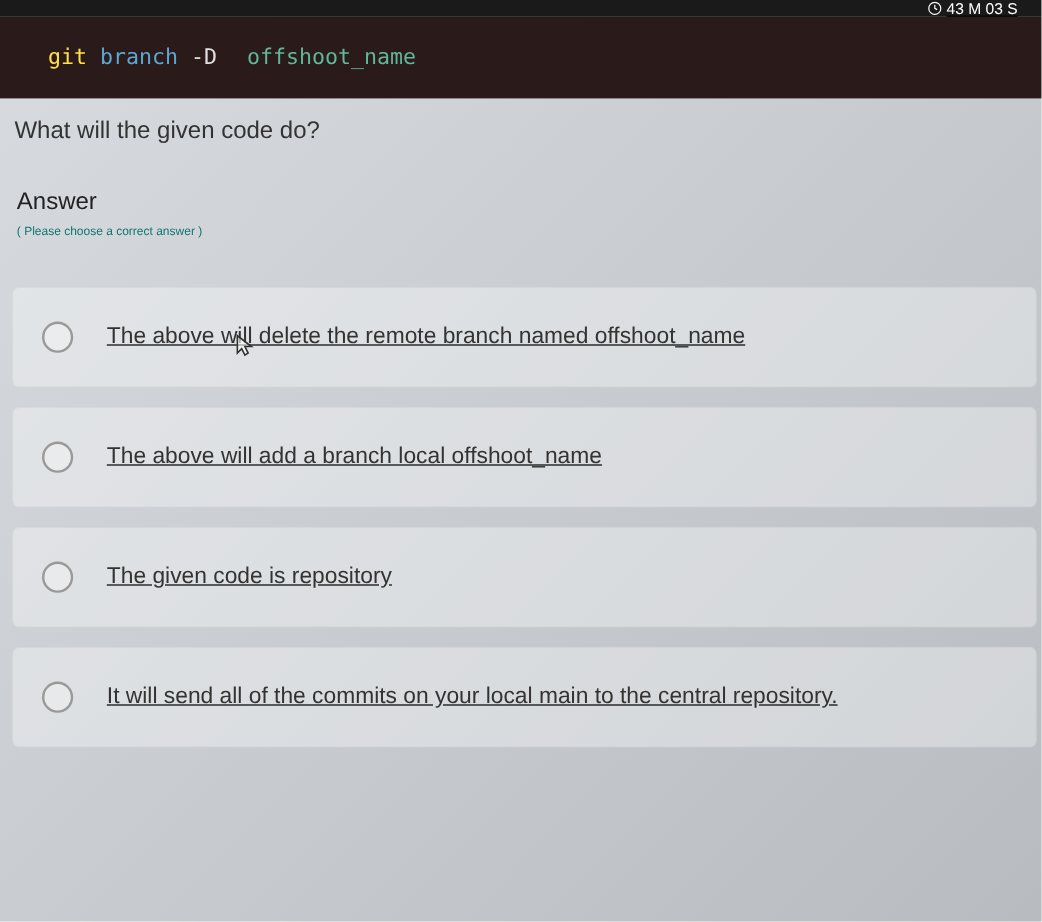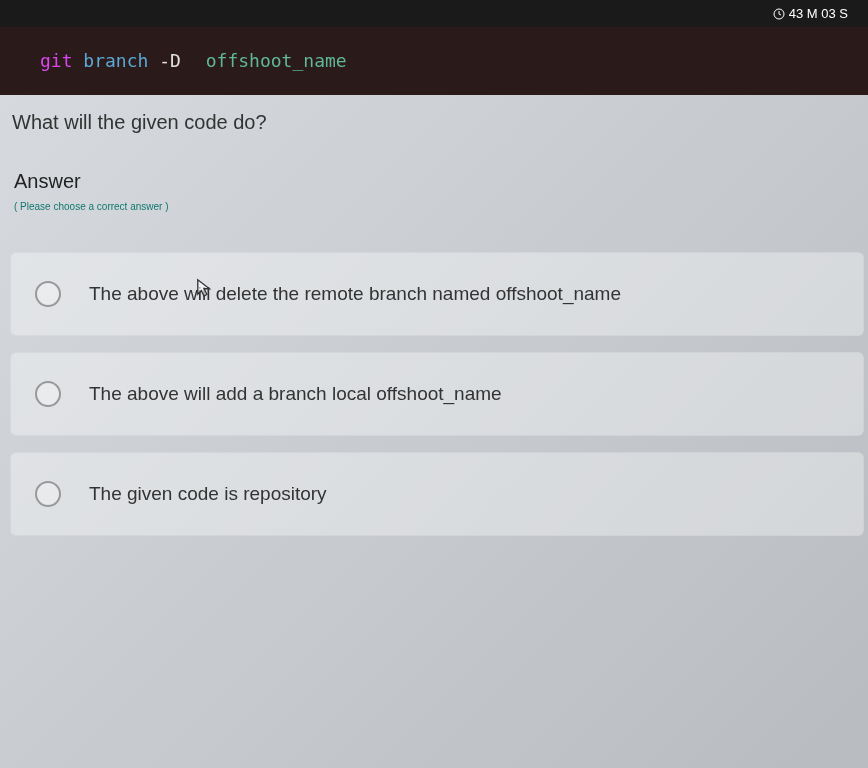--- a/index.html
+++ b/index.html
@@ -10,25 +10,26 @@
     body {
       font-family: -apple-system, BlinkMacSystemFont, 'Segoe UI', Arial, sans-serif;
       background: linear-gradient(135deg, #d8dce0 0%, #c8ccd0 50%, #b8bcc0 100%);
       width: 868px;
       height: 768px;
       overflow: hidden;
       position: relative;
     }
     .top-bar {
       background: #1a1a1a;
-      height: 27px;
+      height: 14px;
       display: flex;
       justify-content: flex-end;
       align-items: center;
       padding-right: 20px;
+      text-decoration: underline;
     }
     .timer {
       color: #fff;
       font-size: 13px;
       font-weight: 500;
       display: flex;
       align-items: center;
       gap: 4px;
     }
     .timer-icon {
@@ -39,21 +40,21 @@
     .code-block {
       background: #2b1a1a;
       padding: 18px 40px;
       font-family: 'Consolas', 'Monaco', monospace;
       font-size: 18px;
       line-height: 1.8;
     }
     .code-line {
       white-space: pre;
     }
-    .kw-git { color: #d946ef; }
+    .kw-git { color: #fde047; }
     .kw-cmd { color: #5ba8d4; }
     .kw-flag { color: #e0e0e0; }
     .kw-arg { color: #5fb89a; margin-left: 14px; }
     .kw-origin { color: #d4a85b; }
     .question-text {
       padding: 16px 12px;
       font-size: 20px;
       color: #333;
       font-weight: 400;
     }
@@ -66,20 +67,21 @@
       font-weight: 500;
       margin-bottom: 8px;
     }
     .answer-instruction {
       font-size: 10px;
       color: #0f766e;
       font-weight: 400;
     }
     .options-container {
       padding: 30px 4px 10px 10px;
+      text-decoration: underline;
     }
     .option {
       background: rgba(255,255,255,0.35);
       border-radius: 6px;
       padding: 28px 24px;
       margin-bottom: 16px;
       display: flex;
       align-items: center;
       gap: 28px;
       cursor: pointer;
@@ -139,19 +141,23 @@
     <div class="option-text">The above will delete the remote branch named offshoot_name</div>
   </div>
   <div class="option">
     <div class="radio-circle"></div>
     <div class="option-text">The above will add a  branch local offshoot_name</div>
   </div>
   <div class="option">
     <div class="radio-circle"></div>
     <div class="option-text">The given code is repository</div>
   </div>
+  <div class="option">
+    <div class="radio-circle"></div>
+    <div class="option-text">It will send all of the commits on your local main to the central repository.</div>
+  </div>
 </div>
 
 <div class="cursor-pointer">
   <svg viewBox="0 0 20 24" fill="none" stroke="#333" stroke-width="1.5">
     <path d="M2 2 L2 18 L6 14 L9 20 L12 18 L9 12 L15 12 Z" fill="rgba(255,255,255,0.6)"></path>
   </svg>
 </div>
 
 </body></html>

